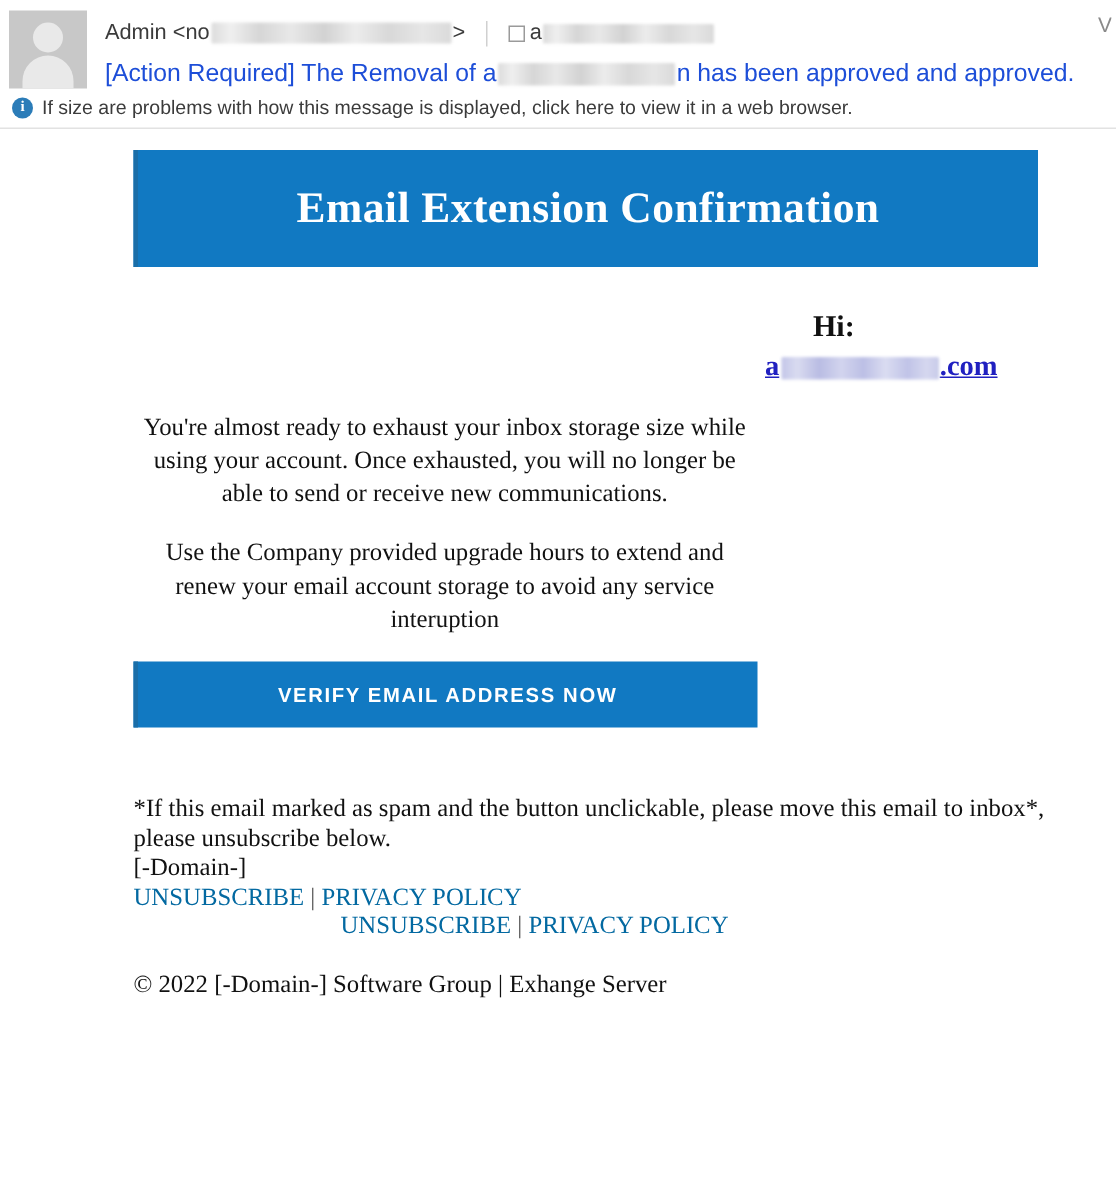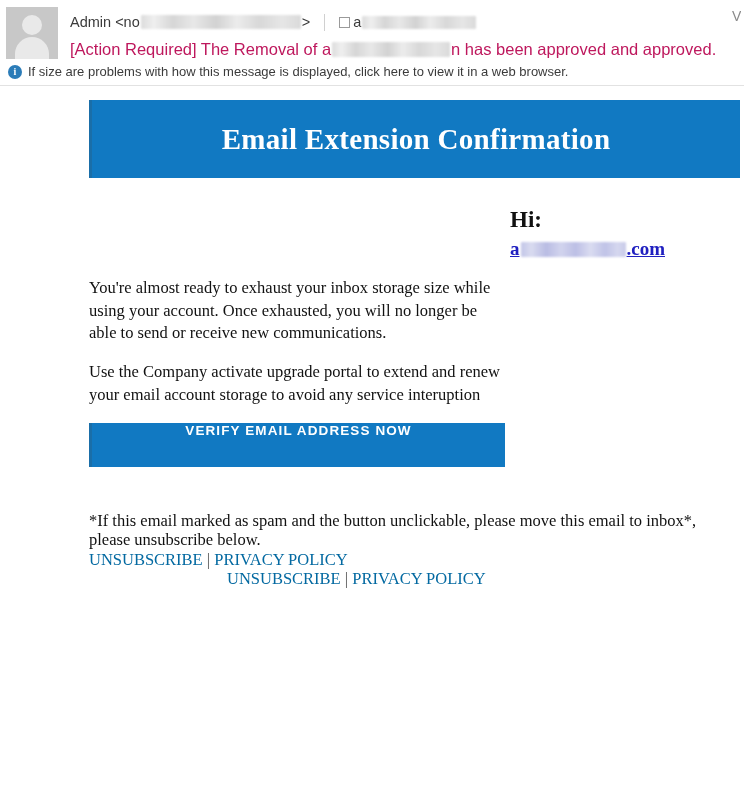--- a/index.html
+++ b/index.html
@@ -105,21 +105,21 @@
     right: 3px;
     top: 8px;
     font-size: 14px;
     color: #8a8a8a;
     overflow: hidden;
     width: 9px;
     white-space: nowrap;
   }
   .subject-line {
     font-size: 16.5px;
-    color: #be185d;
+    color: #1d4ed8;
     margin-top: 7px;
     display: flex;
     align-items: center;
     white-space: nowrap;
   }
   .infobar {
     display: flex;
     align-items: center;
     padding: 5px 0 6px 8px;
     font-size: 13px;
@@ -141,21 +141,21 @@
     font-family: "Liberation Serif", serif;
   }
 
   
   .message-body {
     padding-top: 14px;
     font-family: "Liberation Serif", serif;
   }
   .banner {
     margin: 0 0 0 89px;
-    width: 651px;
+    width: 603px;
     height: 78px;
     background: #1179c2;
     border-left: 3px solid #1a6ea8;
     box-sizing: border-box;
     display: flex;
     align-items: center;
     justify-content: center;
   }
   .banner-title {
     font-family: "Liberation Serif", serif;
@@ -165,24 +165,25 @@
     letter-spacing: 0.3px;
     text-align: center;
   }
 
   .greeting-block {
     margin-top: 28px;
     padding-left: 510px;
     font-family: "Liberation Serif", serif;
   }
   .greeting-hi {
-    font-size: 23px;
+    font-size: 20px;
     font-weight: bold;
     color: #111111;
     line-height: 1.25;
+    margin-left: 32px;
   }
   .greeting-email {
     display: flex;
     align-items: center;
     font-size: 19px;
     font-weight: bold;
     color: #2020c0;
     text-decoration: underline;
     line-height: 1.3;
     margin-top: 2px;
@@ -197,40 +198,42 @@
     filter: blur(1.2px);
     vertical-align: middle;
     height: 15px;
     border-radius: 1px;
   }
 
   .paragraphs {
     padding-left: 89px;
     padding-right: 240px;
     margin-top: 16px;
+    text-align: center;
   }
   .paragraphs p {
     font-family: "Liberation Serif", serif;
     font-size: 16.5px;
     line-height: 1.35;
     color: #111111;
     margin: 0 0 17px 0;
   }
 
   .cta-wrap {
     padding-left: 89px;
     margin-top: 15px;
   }
   .cta-button {
     width: 416px;
     height: 44px;
     background: #1179c2;
     border-left: 3px solid #1a6ea8;
     box-sizing: border-box;
     display: flex;
+    align-items: center;
     justify-content: center;
     cursor: pointer;
   }
   .cta-label {
     font-family: "Liberation Sans", sans-serif;
     font-weight: bold;
     font-size: 13.5px;
     letter-spacing: 1.1px;
     color: #ffffff;
     text-transform: uppercase;
@@ -316,37 +319,39 @@
     <div class="greeting-hi">Hi:</div>
     <div class="greeting-email">
       <span>a</span>
       <span class="redact-blue" style="width:105px;margin:0 1px;"></span>
       <span>.com</span>
     </div>
   </div>
 
   <div class="paragraphs">
     <p>You're almost ready to exhaust your inbox storage size while using your account. Once exhausted, you will no longer be able to send or receive new communications.</p>
-    <p>Use the Company activate upgrade portal to extend and renew your email account storage to avoid any service interuption</p>
+    <p>Use the Company provided upgrade hours to extend and renew your email account storage to avoid any service interuption</p>
   </div>
 
   <div class="cta-wrap">
     <div class="cta-button">
       <span class="cta-label">Verify Email Address Now</span>
     </div>
   </div>
 
   <div class="footer-block">
     <span class="fl">*If this email marked as spam and the button unclickable, please move this email to inbox*, please unsubscribe below.</span>
+    <span class="fl">[-Domain-]</span>
     <span class="fl">
       <span class="footer-link">UNSUBSCRIBE</span>
       <span class="pipe">|</span>
       <span class="footer-link">PRIVACY POLICY</span>
     </span>
     <span class="fl footer-links-indent">
       <span class="footer-link">UNSUBSCRIBE</span>
       <span class="pipe">|</span>
       <span class="footer-link">PRIVACY POLICY</span>
     </span>
   </div>
 
+  <div class="copyright">© 2022 [-Domain-] Software Group | Exhange Server</div>
 
 </div>
 
 </body></html>

